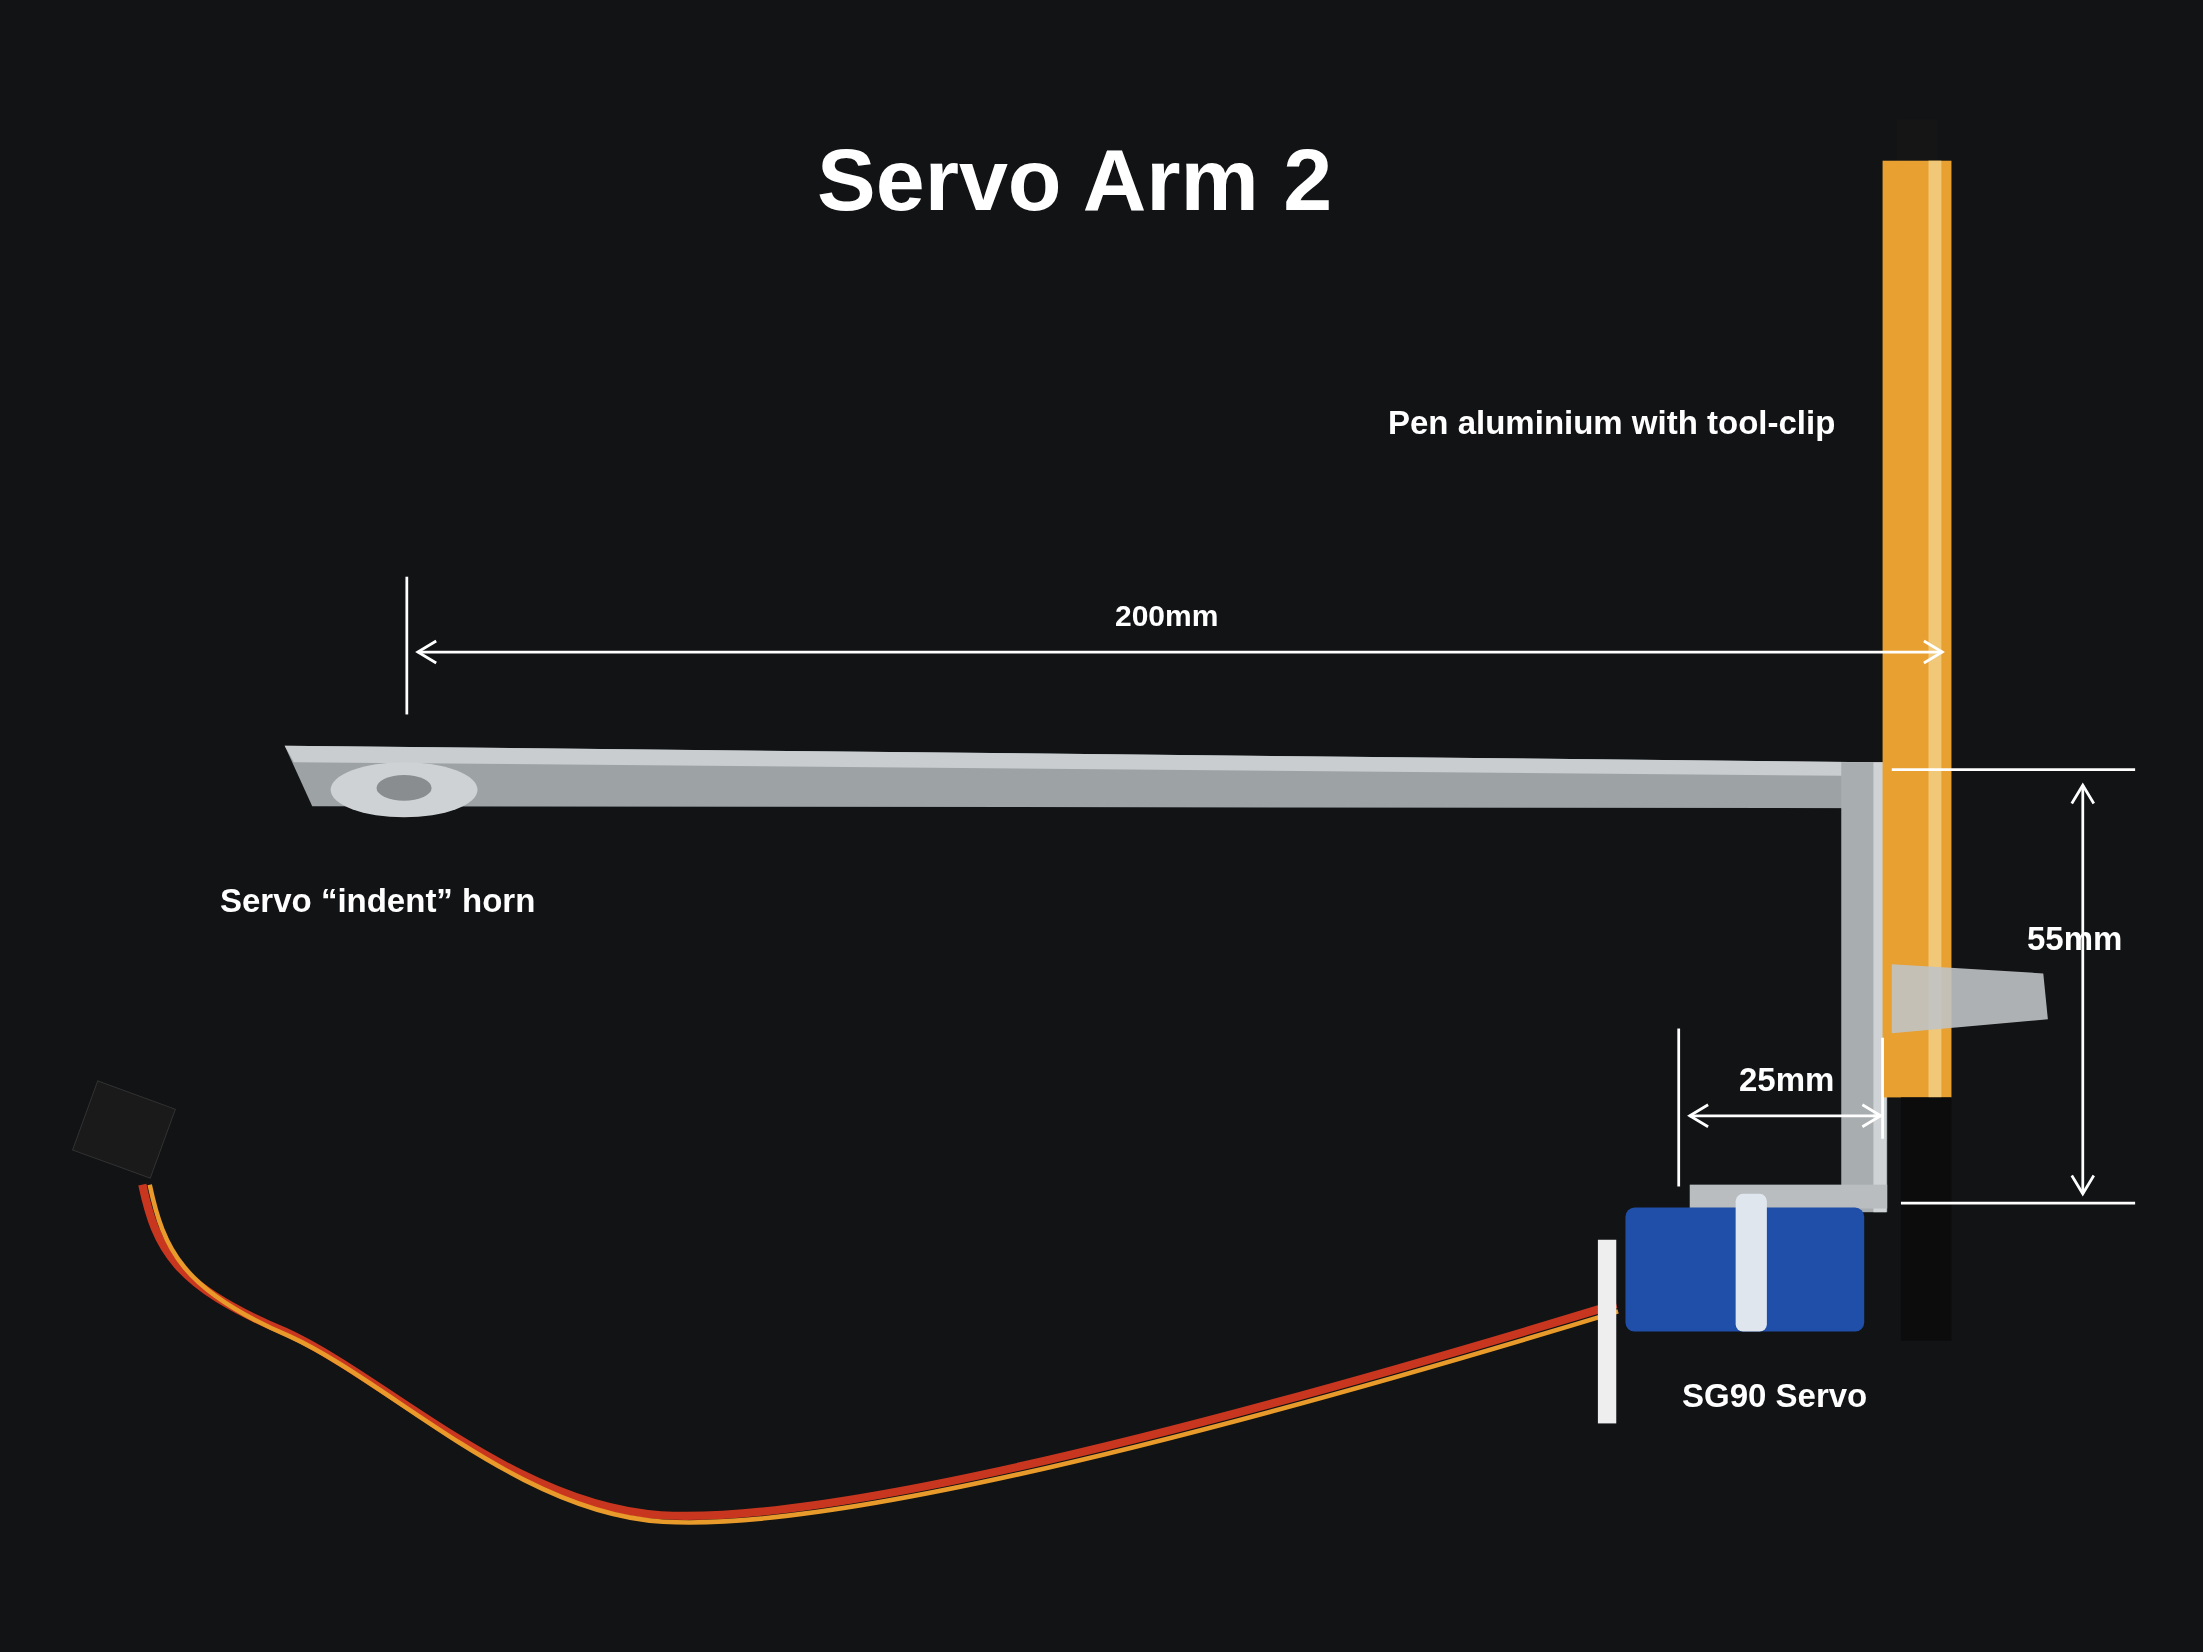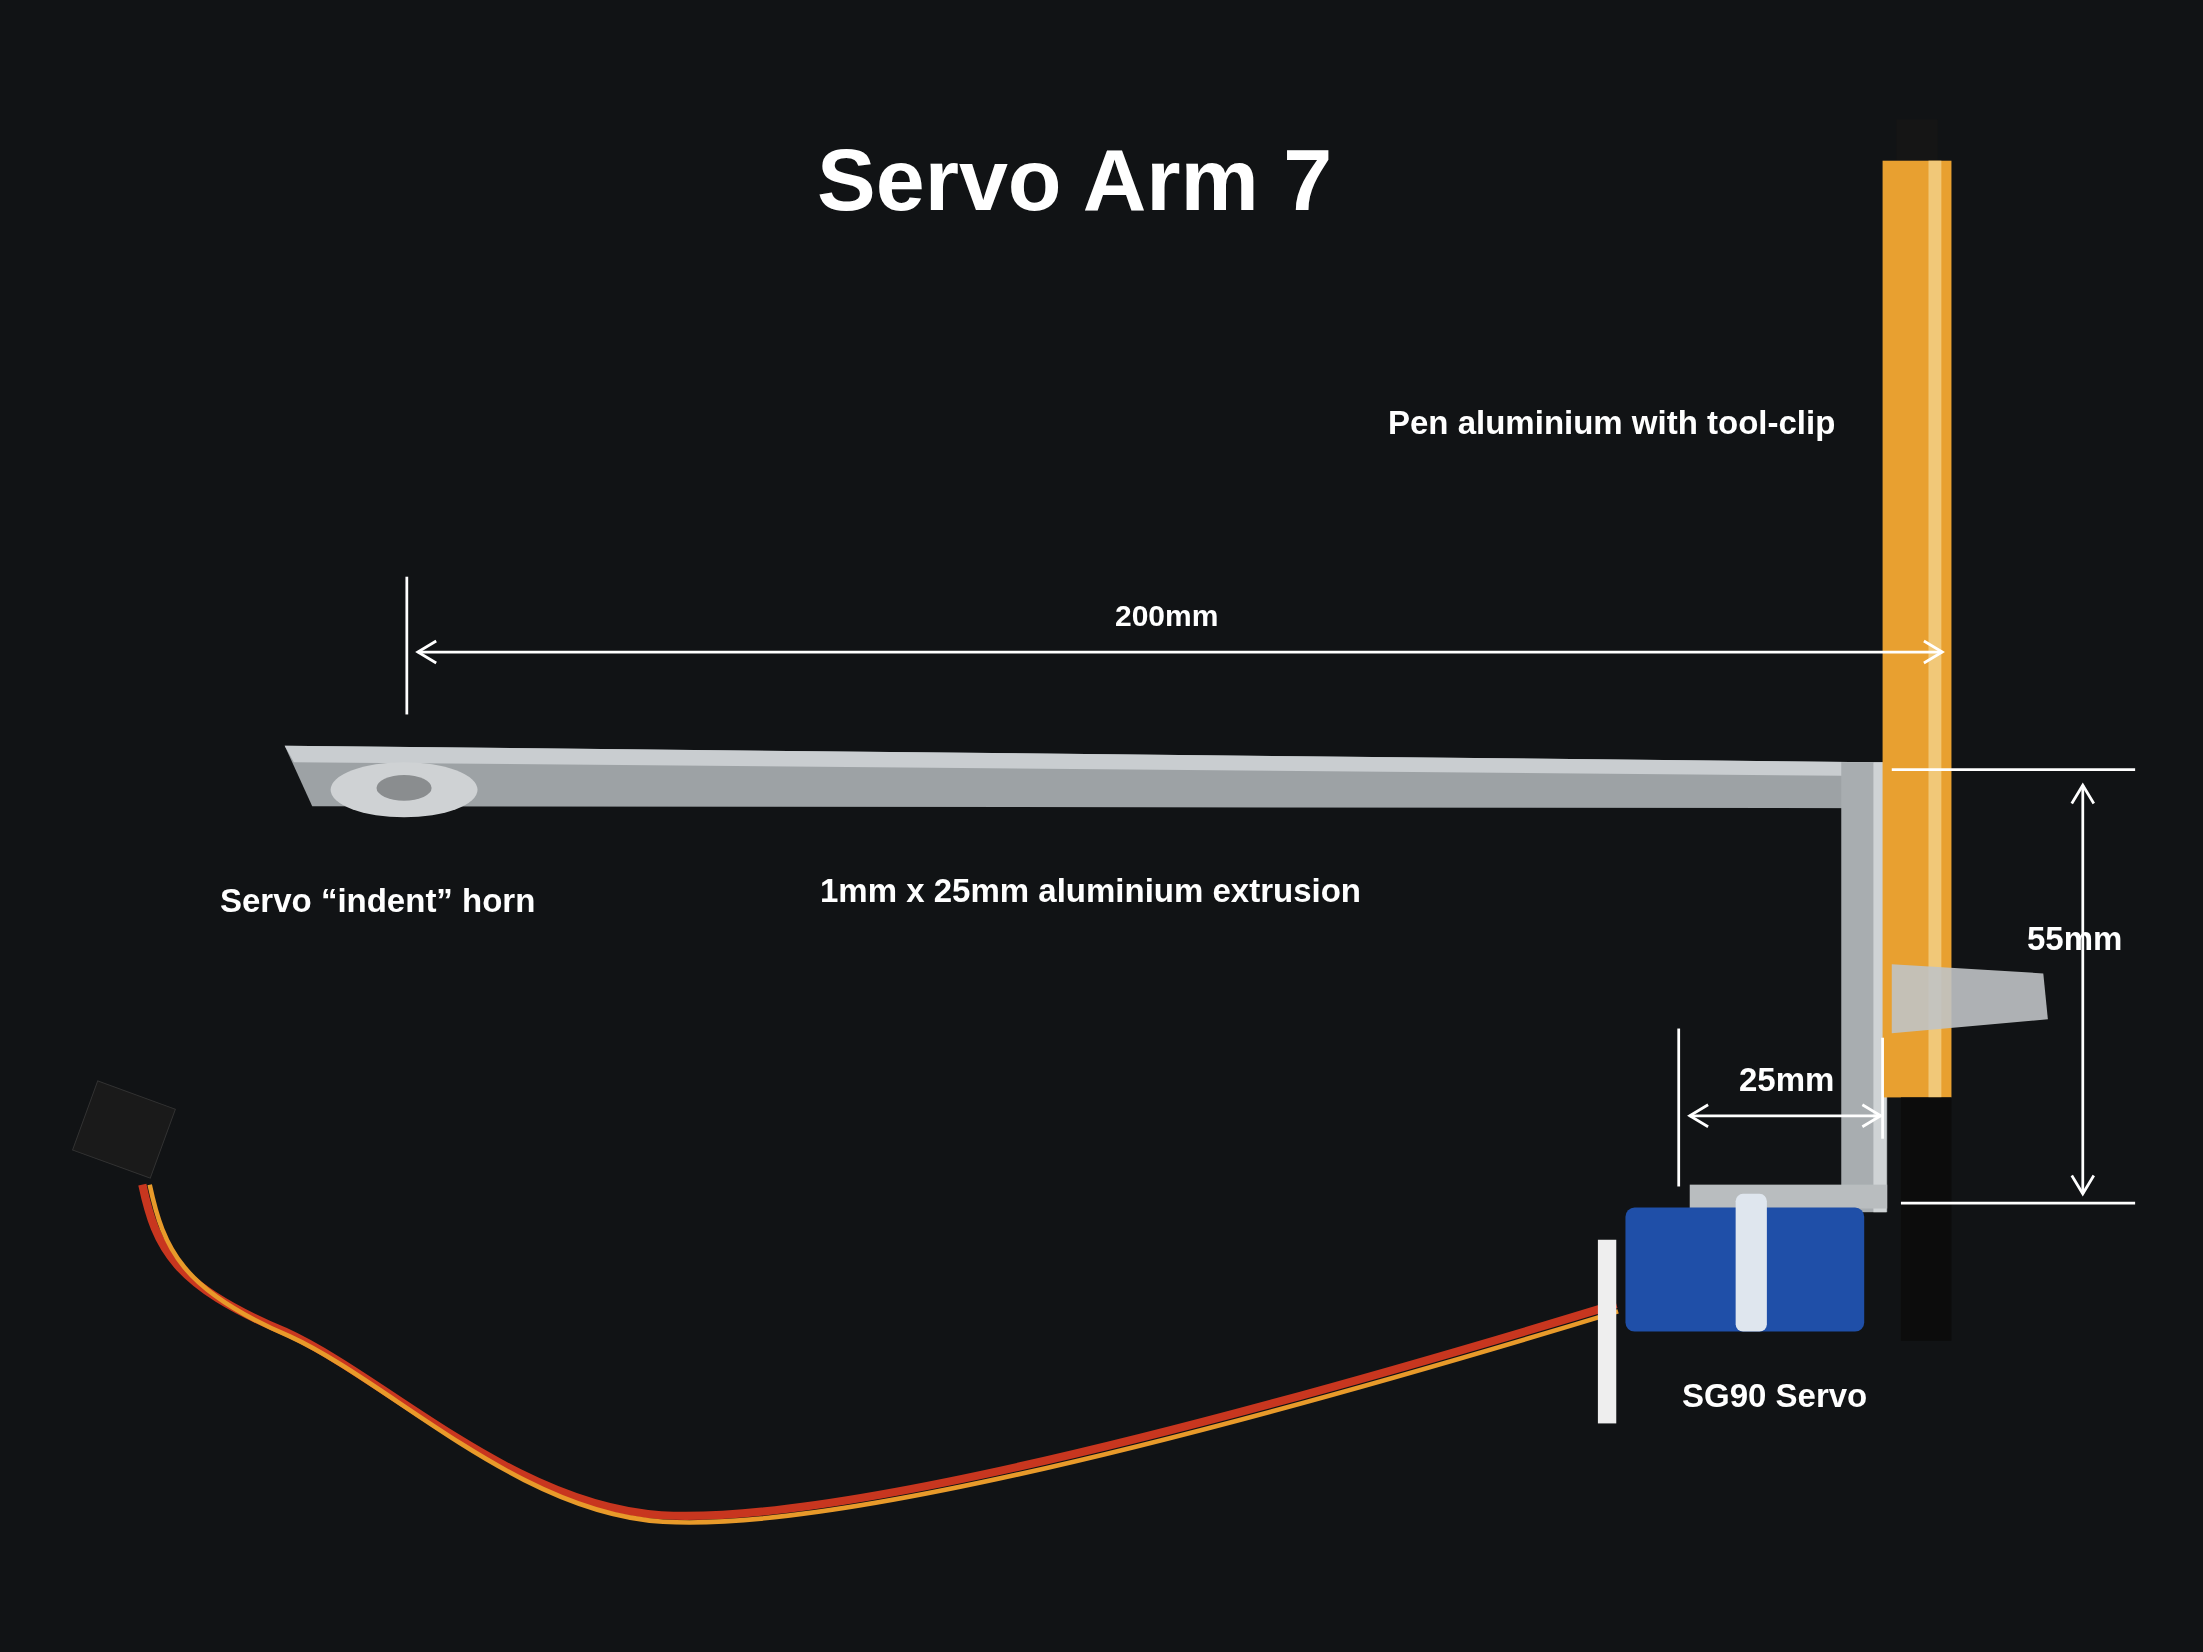--- a/index.html
+++ b/index.html
@@ -57,22 +57,21 @@
       <polyline points="2256,875 2268,855 2280,875"></polyline>
       <polyline points="2256,1280 2268,1300 2280,1280"></polyline>
       <line x1="1828" y1="1120" x2="1828" y2="1292"></line>
       <line x1="2050" y1="1130" x2="2050" y2="1240"></line>
       <line x1="1840" y1="1215" x2="2048" y2="1215"></line>
       <polyline points="1860,1203 1840,1215 1860,1227"></polyline>
       <polyline points="2028,1203 2048,1215 2028,1227"></polyline>
     </g>
   </svg>
 
-  <div class="lbl" style="left:817px;top:129px;font-size:88px;">Servo Arm 7</div>
+  <div class="lbl" style="left:817px;top:129px;font-size:88px;">Servo Arm 2</div>
   <div class="lbl" style="left:1388px;top:404px;font-size:33px;">Pen aluminium with tool-clip</div>
   <div class="lbl" style="left:1115px;top:599px;font-size:30px;">200mm</div>
   <div class="lbl" style="left:220px;top:872px;font-size:33px;margin-top:10px;">Servo “indent” horn</div>
-  <div class="lbl" style="left:820px;top:872px;font-size:33px;">1mm x 25mm aluminium extrusion</div>
   <div class="lbl" style="left:2027px;top:872px;font-size:33px;margin-top:48px;">55mm</div>
   <div class="lbl" style="left:1710px;top:1061px;font-size:33px;margin-left:29px;">25mm</div>
   <div class="lbl" style="left:1682px;top:1377px;font-size:33px;">SG90 Servo</div>
 </div>
 
 
 </body></html>

